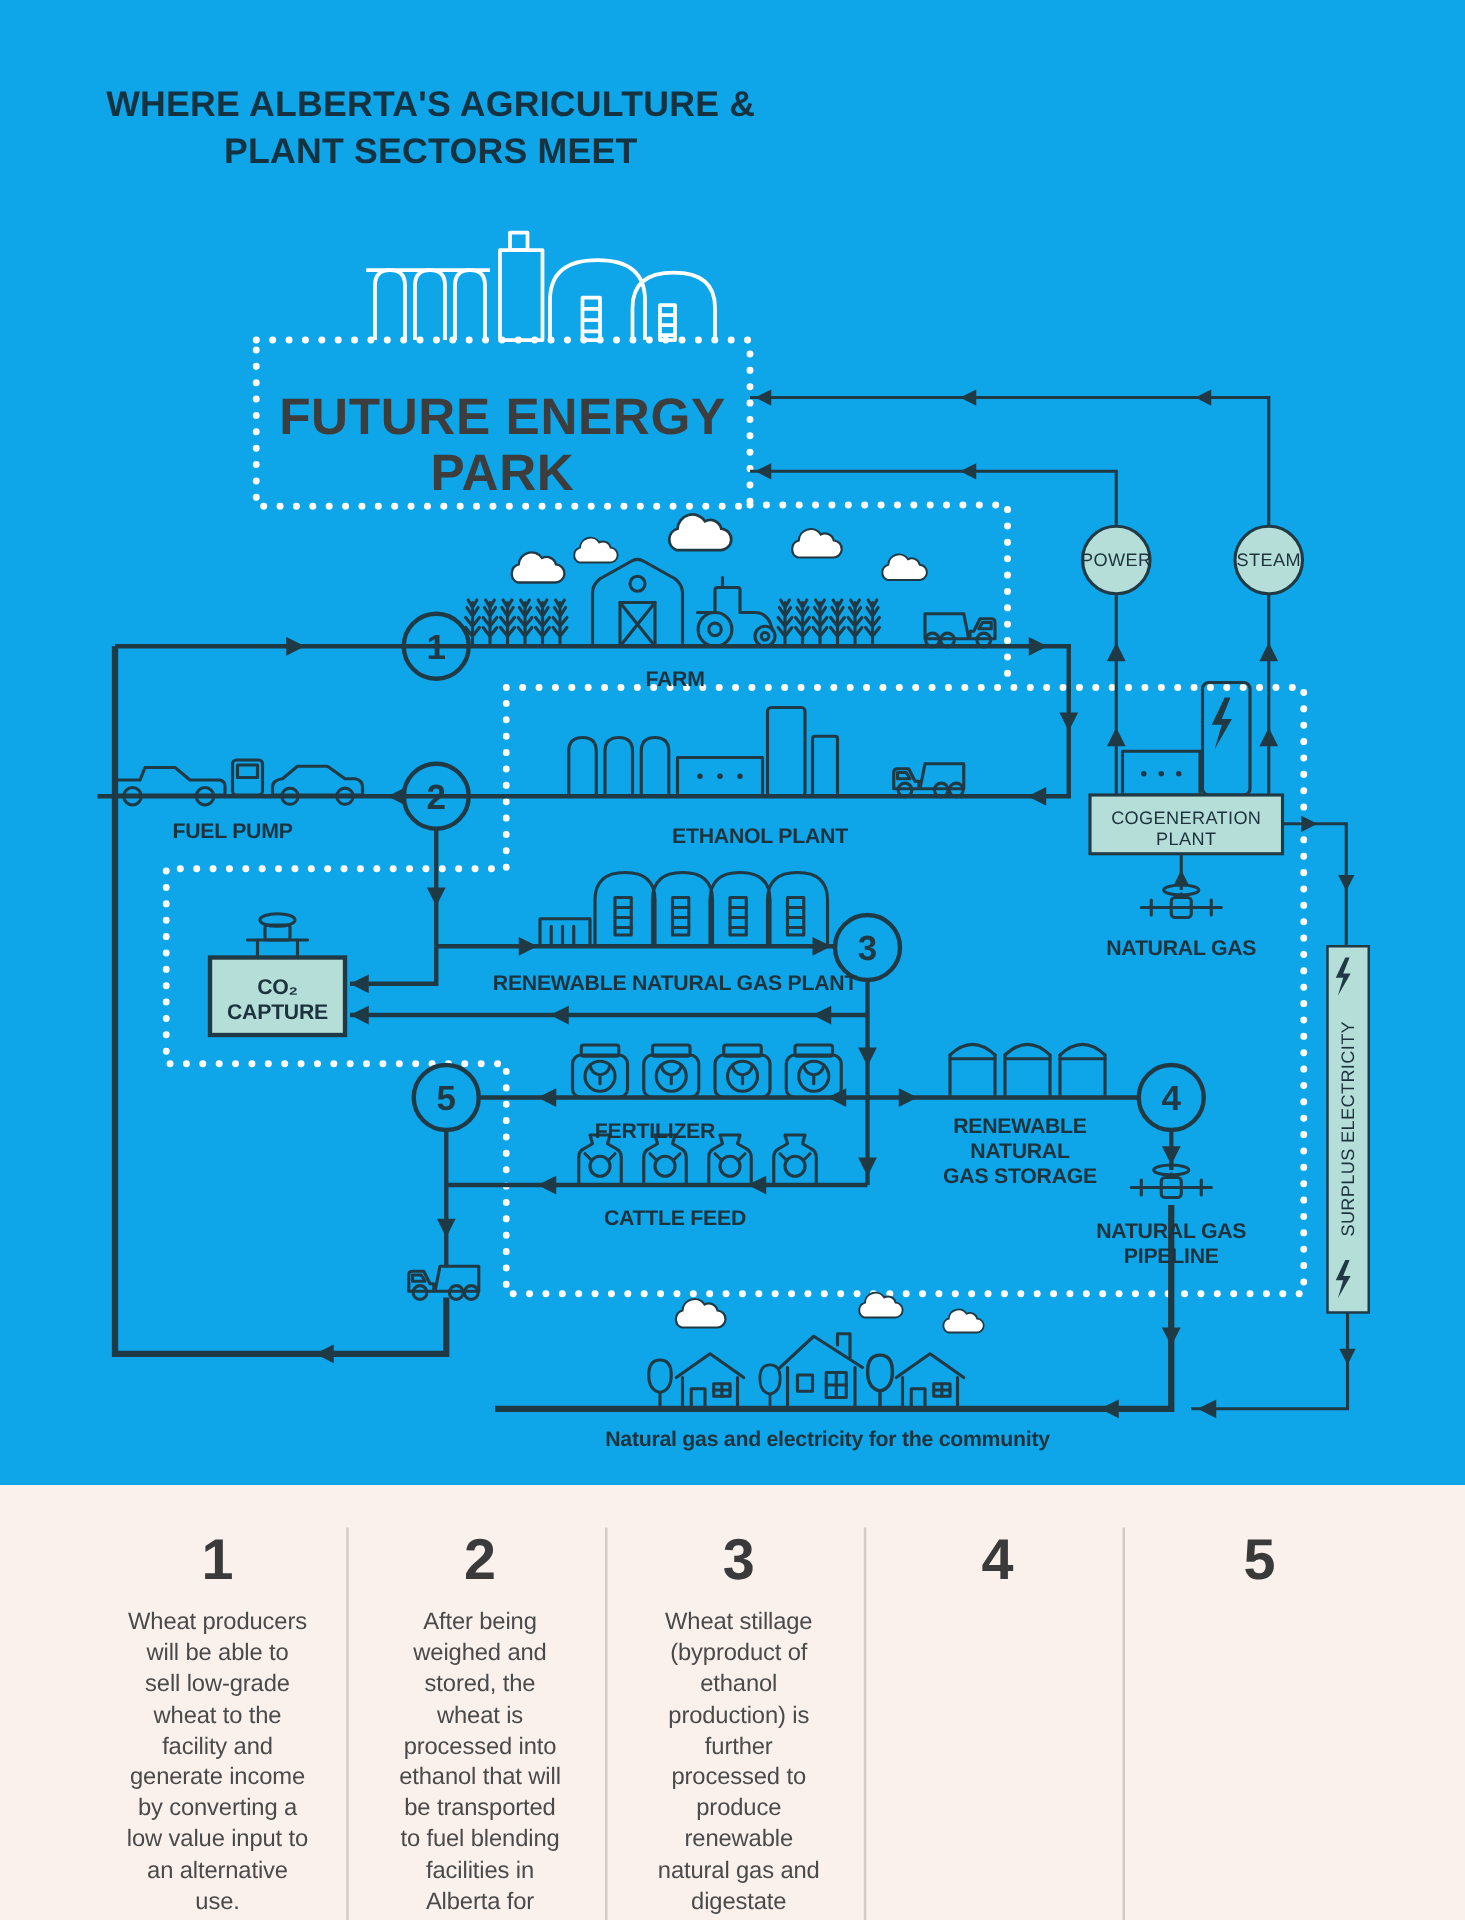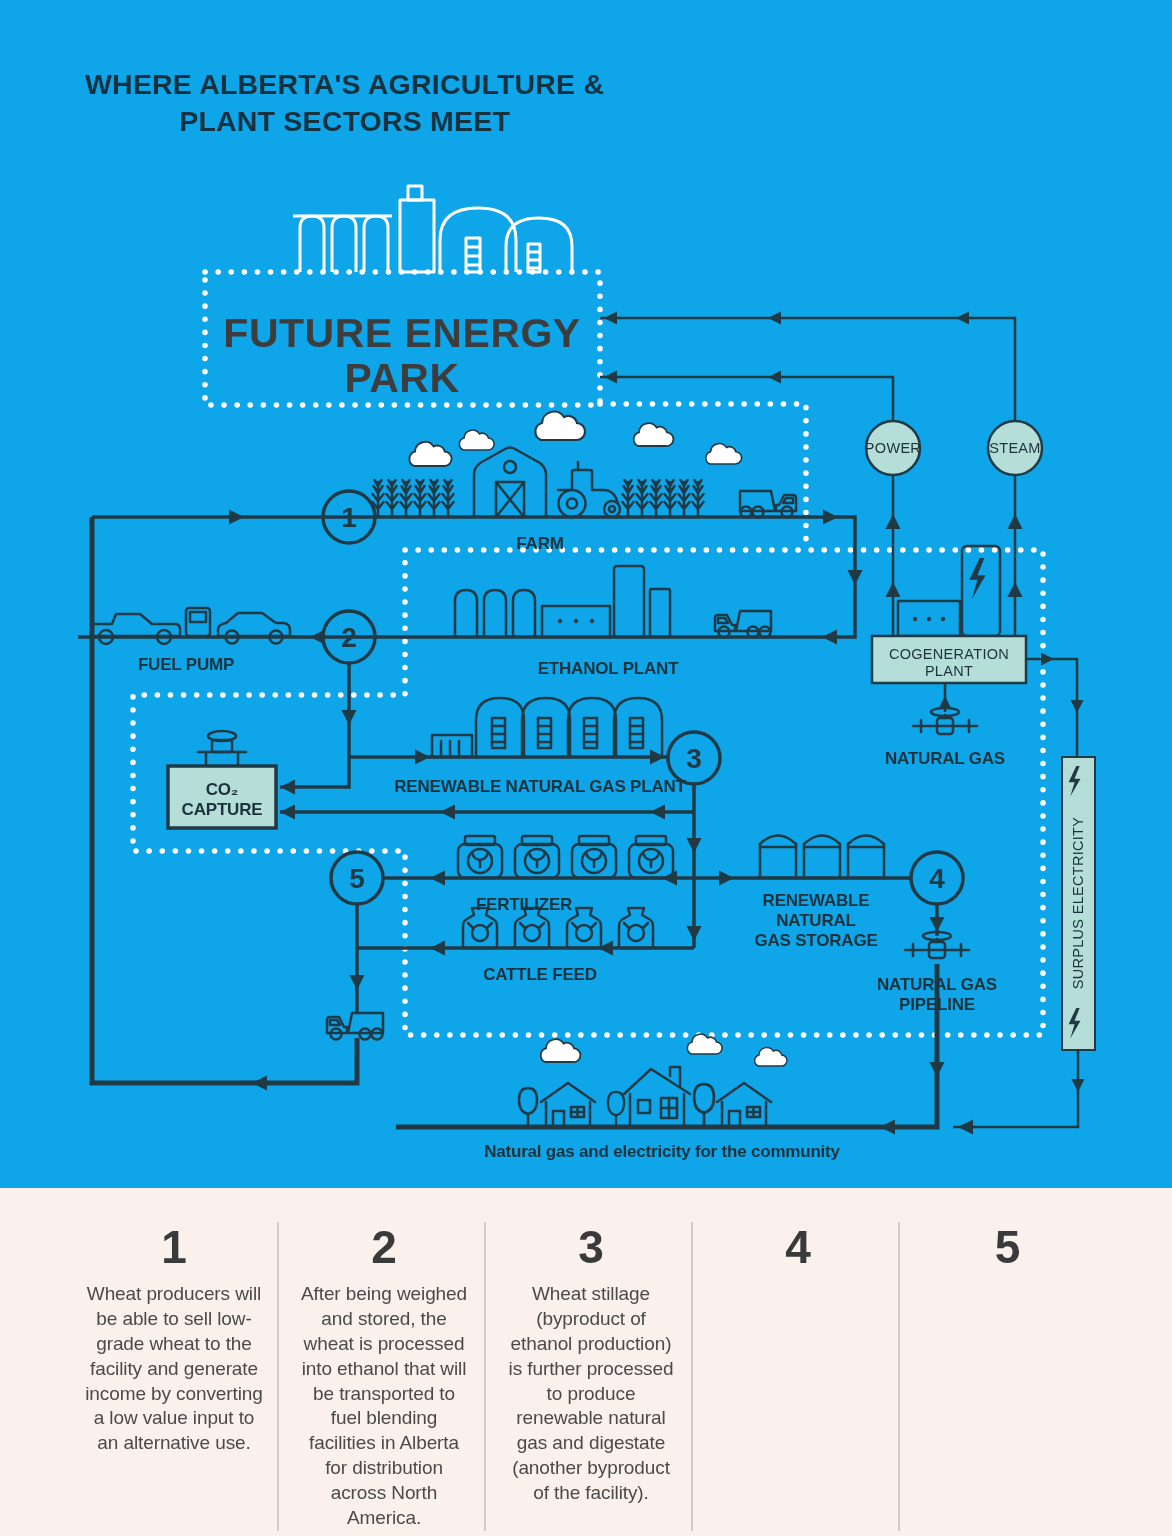--- a/index.html
+++ b/index.html
@@ -21,21 +21,21 @@
   .fillink{fill:#203a45;stroke:none;}
   .lbl{font-weight:bold;font-size:17px;fill:#1c333d;letter-spacing:-0.2px;}
   .sm{font-size:14.5px;font-weight:normal;fill:#1c333d;letter-spacing:0.3px;}
   .numtx{font-size:28px;font-weight:bold;fill:#203a45;}
   .fep{font-size:41px;font-weight:bold;fill:#3d3d3d;letter-spacing:0.5px;}
   .panel{position:absolute;left:0;top:1188px;width:1172px;height:348px;background:#faf1ed;}
   .steps{display:grid;grid-template-columns:192px 207px 207px 207px 212px;padding:34px 0 0 85px;}
   .step{padding:2px 14px 0 0;}
   .step.bordered{border-left:2px solid #d2cbc7;padding-left:19px;}
   .step .num{font-size:46px;font-weight:bold;color:#3a3a3a;line-height:1;margin:0 0 12px 0;}
-  .step p{font-size:19px;line-height:1.31;color:#4a4a4a;margin:0;letter-spacing:-0.1px;}
+  .step p{font-size:19px;line-height:1.31;color:#4a4a4a;margin:16px;letter-spacing:-0.1px;}
 </style>
 </head>
 <body>
 
 <div class="page">
 
   <div class="title">
     <div>WHERE ALBERTA'S AGRICULTURE &amp;</div>
     <div>PLANT SECTORS MEET</div>
   </div>

